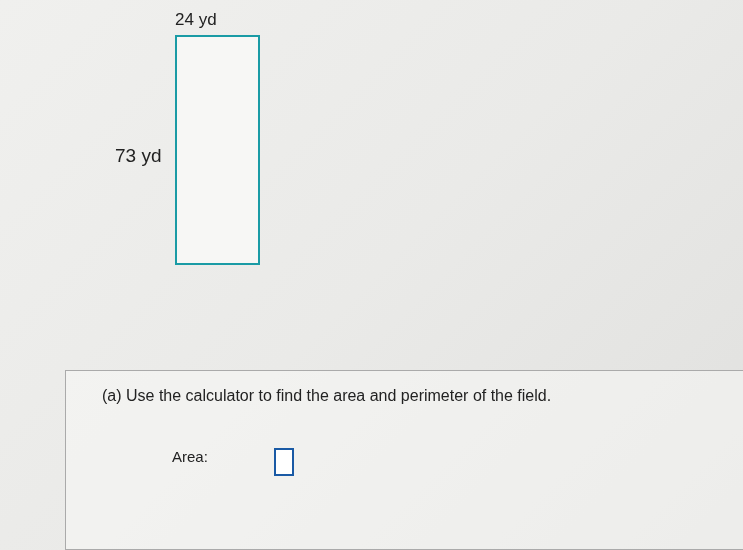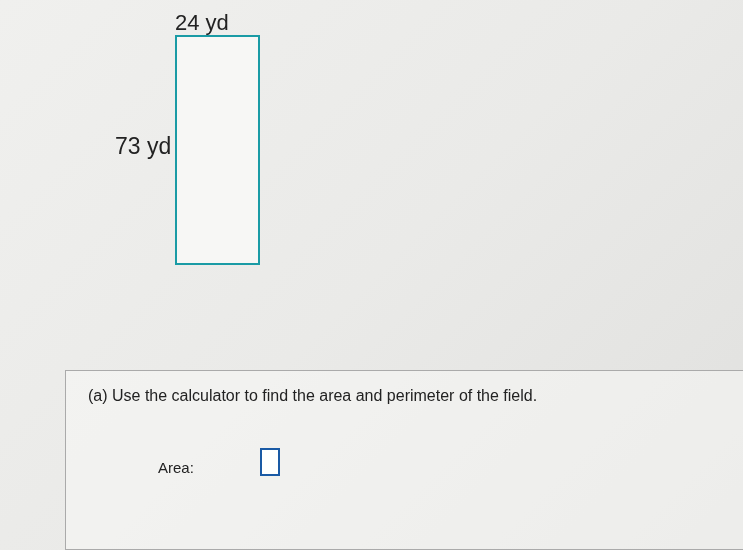--- a/index.html
+++ b/index.html
@@ -15,65 +15,65 @@
       position: absolute;
       top: 0;
       left: 0;
       width: 100%;
       height: 320px;
     }
     .top-label {
       position: absolute;
       top: 10px;
       left: 175px;
-      font-size: 22px;
+      font-size: 17px;
       color: #222;
     }
     .side-label {
       position: absolute;
-      top: 133px;
+      top: 145px;
       left: 115px;
-      font-size: 23px;
+      font-size: 19px;
       color: #222;
     }
     .rectangle {
       position: absolute;
       top: 35px;
       left: 175px;
       width: 85px;
       height: 230px;
       border: 2px solid #1a9ba5;
       background: #f7f7f5;
     }
     .question-panel {
       position: absolute;
       top: 370px;
       left: 65px;
       right: 0;
       border: 1px solid #aaa;
       border-right: none;
       background: rgba(250,250,248,0.5);
-      padding: 14px 20px 20px 22px;
+      padding: 14px 20px 20px 36px;
       height: 180px;
     }
     .question-text {
       font-size: 16px;
       color: #222;
       line-height: 1.4;
     }
     .question-text .part {
       display: inline;
     }
     .answer-rows {
       margin-top: 18px;
       margin-left: 70px;
     }
     .answer-row {
       display: flex;
-      align-items: flex-end;
+      align-items: flex-start;
       margin-bottom: 12px;
       gap: 12px;
     }
     .answer-label {
       font-size: 15px;
       color: #222;
       width: 90px;
       text-align: left;
     }
     .answer-input {

